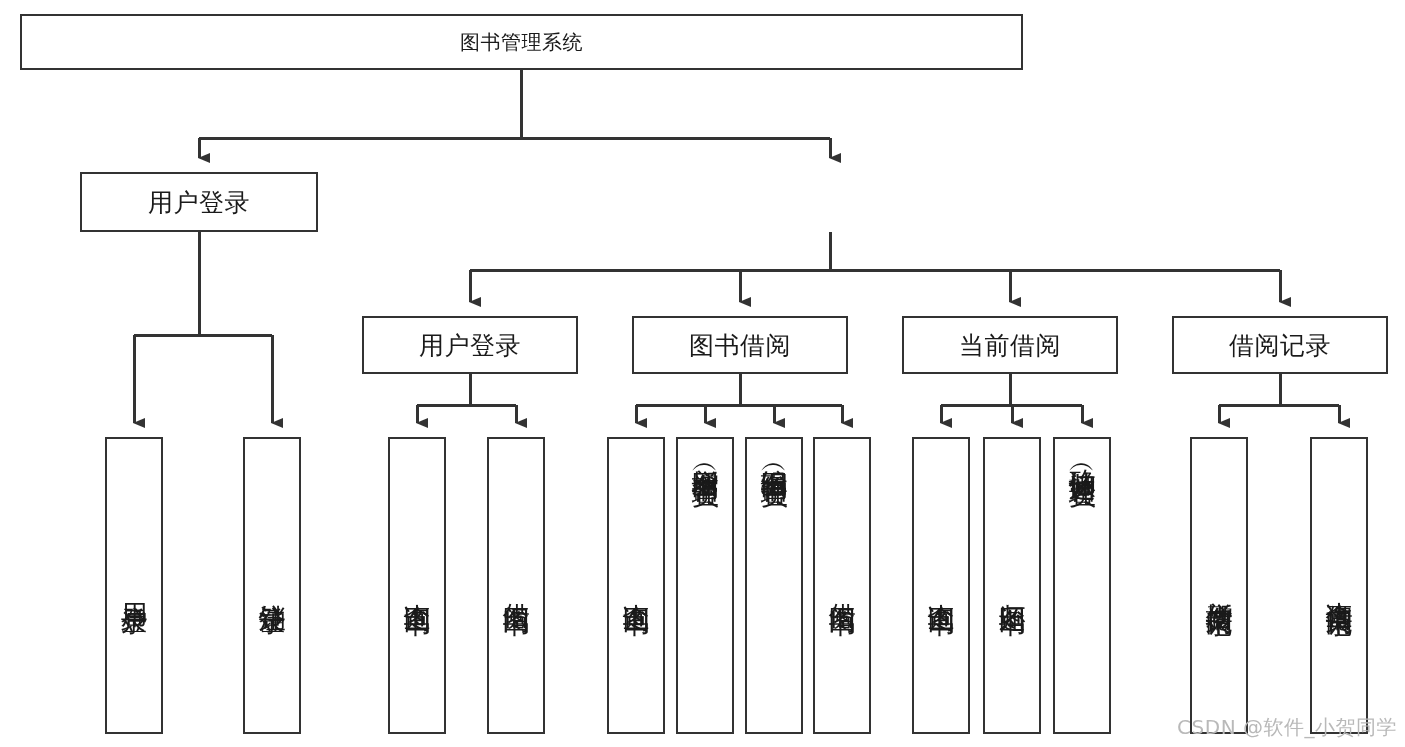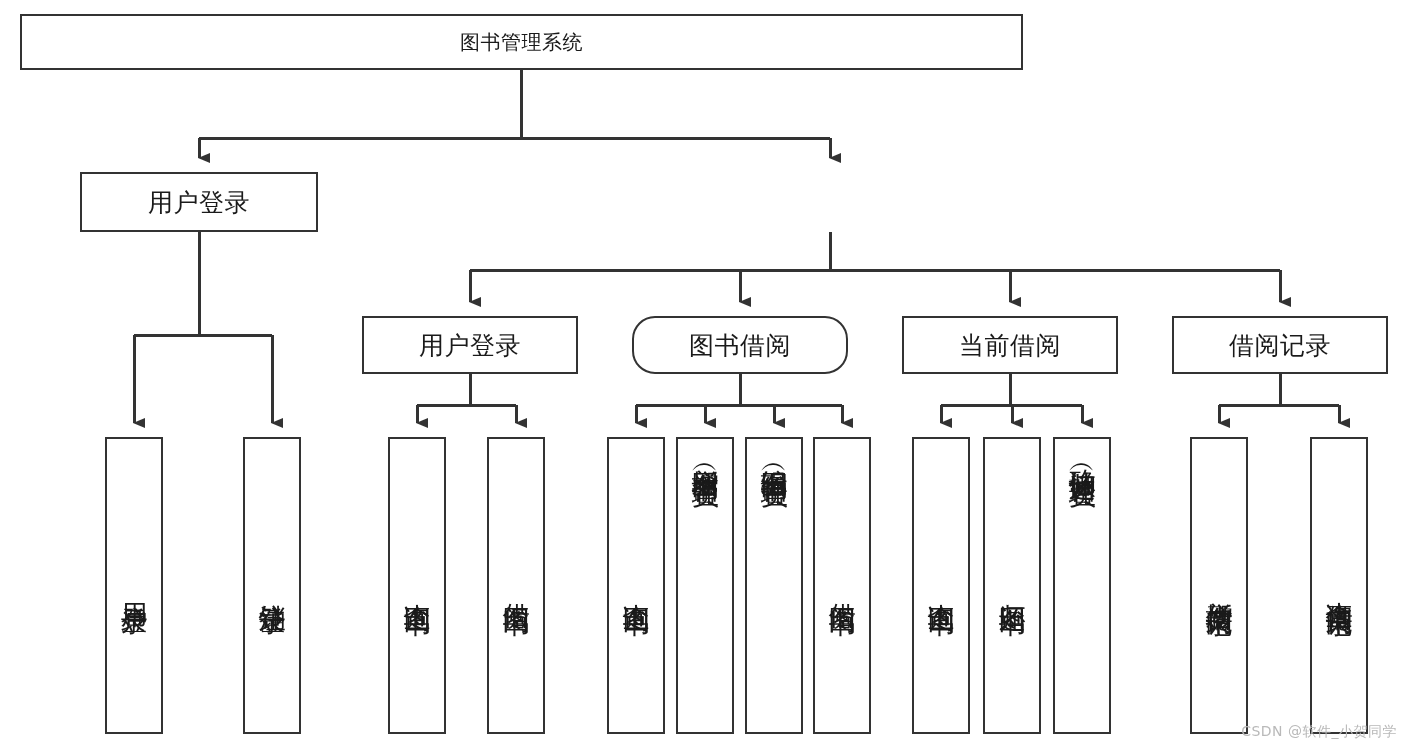--- a/index.html
+++ b/index.html
@@ -60,21 +60,21 @@
     letter-spacing: 2px;
   }
   .node.vertical.centered {
     align-items: center;
     padding-top: 0;
   }
   #watermark {
     position: absolute;
     right: 8px;
     bottom: 6px;
-    font-size: 14px;
+    font-size: 20px;
     color: #b9b9b9;
     letter-spacing: 0.5px;
     z-index: 5;
     white-space: pre;
     font-family: "DejaVu Sans", "Liberation Sans", sans-serif;
   }
 </style>
 </head>
 <body>
 
@@ -134,21 +134,21 @@
     <span class="node-label">图书管理系统</span>
   </div>
 
   <div class="node horizontal" style="left: 80px; top: 172px; width: 238px; height: 60px;">
     <span class="node-label">用户登录</span>
   </div>
 
   <div class="node horizontal" style="left: 362px; top: 316px; width: 216px; height: 58px;">
     <span class="node-label">用户登录</span>
   </div>
-  <div class="node horizontal" style="left: 632px; top: 316px; width: 216px; height: 58px; border-radius: 23px;">
+  <div class="node horizontal" style="left: 632px; top: 316px; width: 216px; height: 58px;">
     <span class="node-label">图书借阅</span>
   </div>
   <div class="node horizontal" style="left: 1172px; top: 316px; width: 216px; height: 58px;">
     <span class="node-label">借阅记录</span>
   </div>
   <div class="node horizontal" style="left: 902px; top: 316px; width: 216px; height: 58px;">
     <span class="node-label">当前借阅</span>
   </div>
 
   <div class="node vertical centered" style="left: 105px; top: 437px; width: 58px; height: 297px;">

